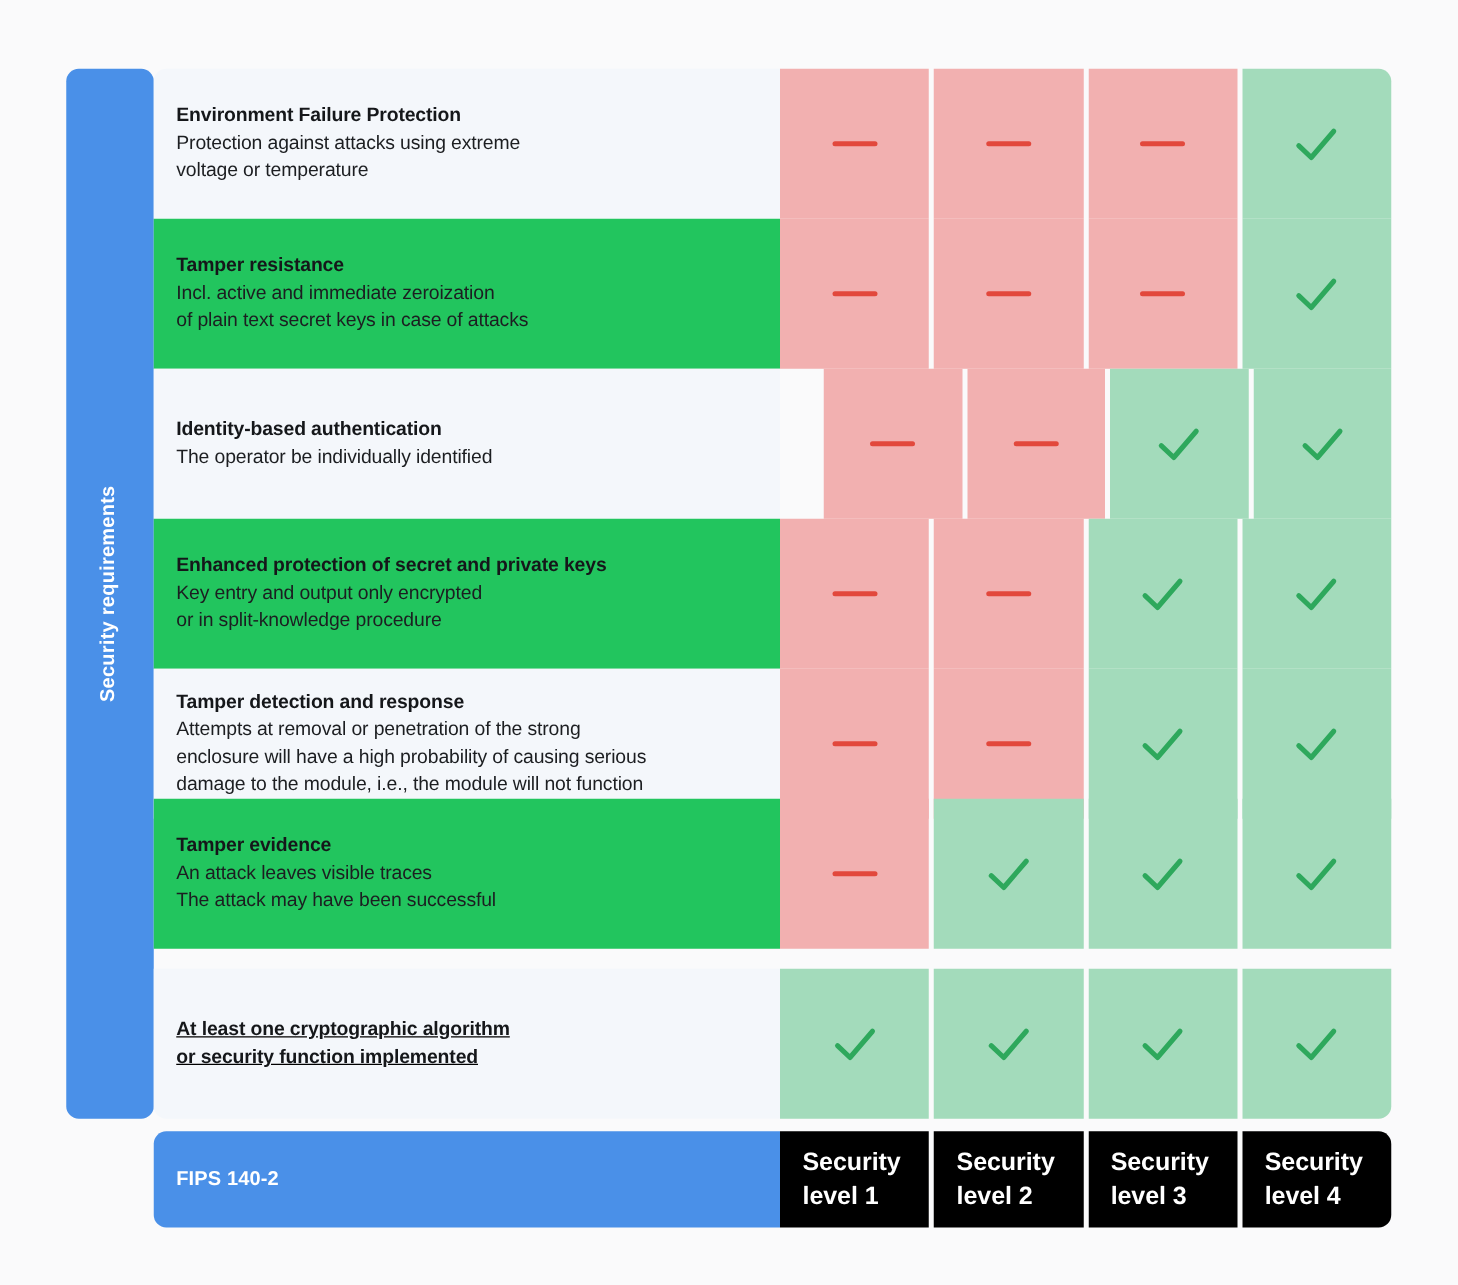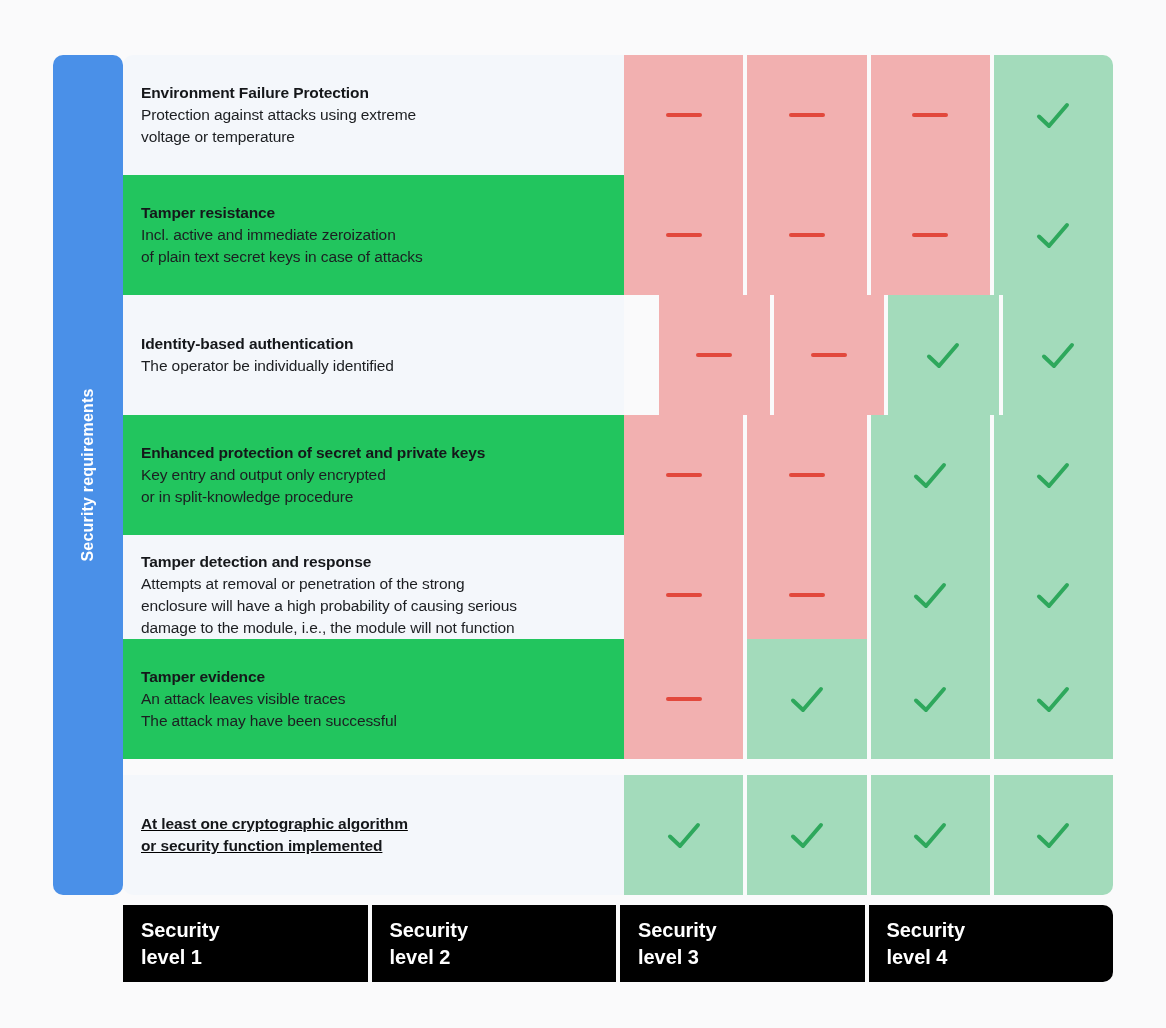--- a/index.html
+++ b/index.html
@@ -372,20 +372,21 @@
           <div class="status-cell yes">
             <svg class="check-icon" viewBox="0 0 46 46">
               <path d="M9 24.5 L19 34 L37 13" fill="none" stroke="#2EA85C" stroke-width="4" stroke-linecap="round" stroke-linejoin="round"></path>
             </svg>
           </div>
         </div>
       </div>
     </div>
 
   <div class="footer">
+    <div class="footer-title">FIPS 140-2</div>
     <div class="footer-levels" id="footer-levels">
         <div class="level-cell" style="white-space: pre-line;">Security
 level 1</div>
         <div class="level-cell" style="white-space: pre-line;">Security
 level 2</div>
         <div class="level-cell" style="white-space: pre-line;">Security
 level 3</div>
         <div class="level-cell" style="white-space: pre-line;">Security
 level 4</div>
       </div>

